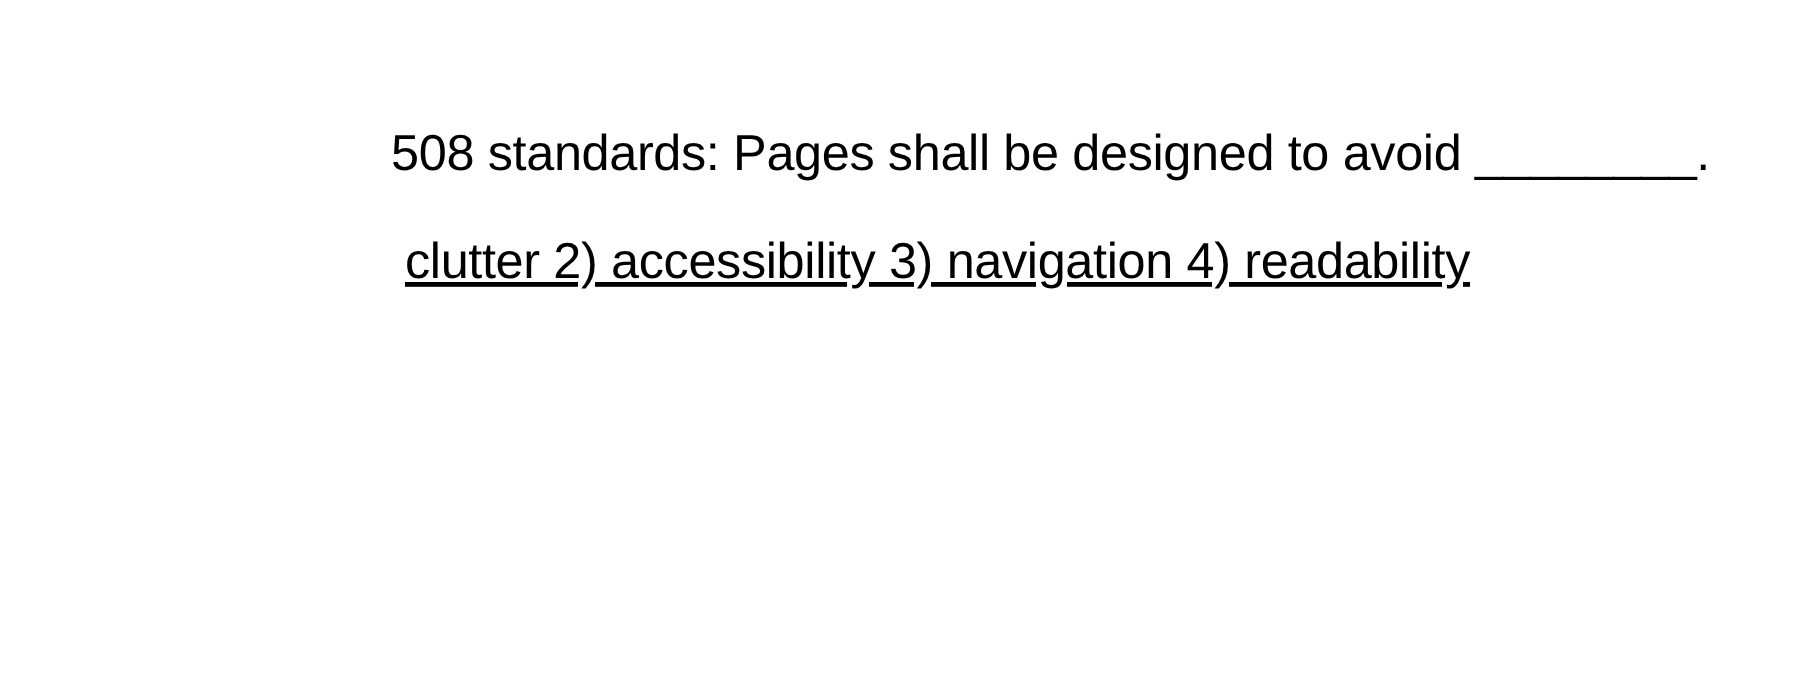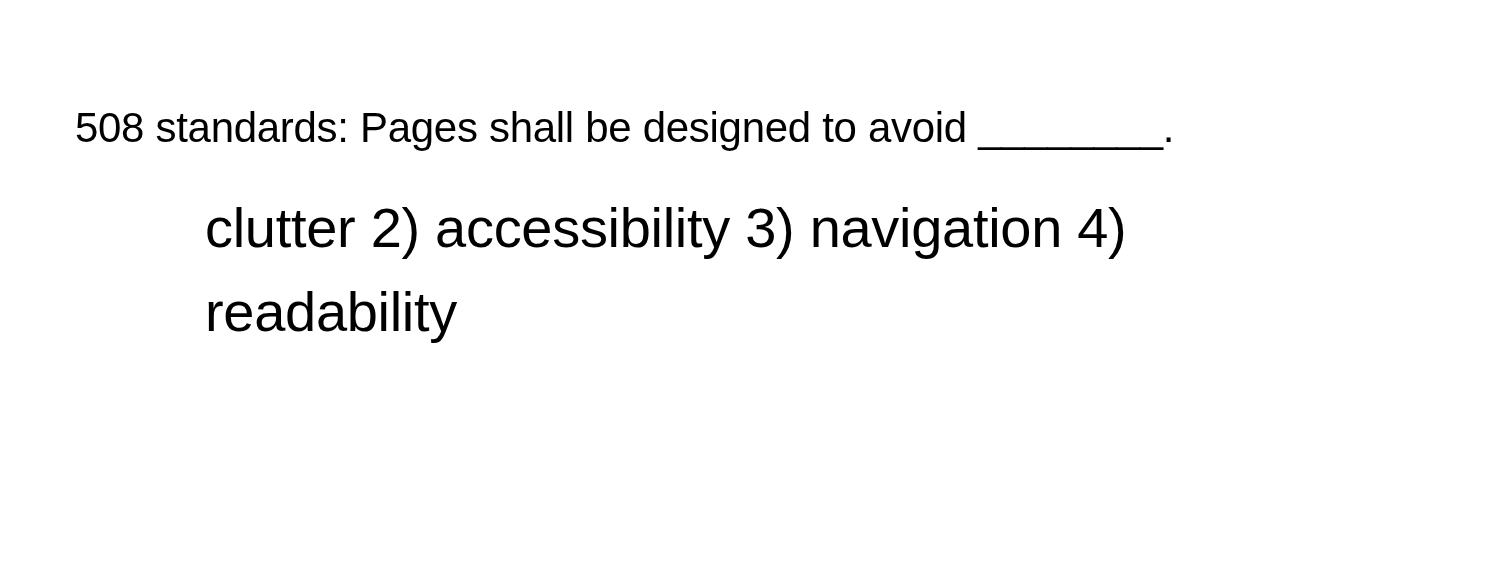--- a/index.html
+++ b/index.html
@@ -1,43 +1,45 @@
 <!DOCTYPE html>
 <html><head>
   <meta charset="utf-8">
   <style>
     * {
       margin: 0;
       padding: 0;
       box-sizing: border-box;
+      text-align: right;
     }
     body {
       width: 1500px;
       height: 568px;
       background: #ffffff;
       font-family: -apple-system, BlinkMacSystemFont, "Segoe UI", Helvetica, Arial, sans-serif;
       color: #000000;
       padding-top: 88px;
       padding-left: 75px;
       padding-right: 75px;
     }
     .question-stem {
       font-size: 42px;
       line-height: 1.9;
       font-weight: 400;
       letter-spacing: -0.3px;
     }
     .options {
-      font-size: 56px;
+      font-size: 42px;
       line-height: 1.5;
       font-weight: 400;
       letter-spacing: -0.3px;
       padding-left: 130px;
       margin-top: 18px;
       max-width: 1150px;
+      text-decoration: underline;
     }
   </style>
 </head>
 <body>
 
 <div class="question-stem">508 standards: Pages shall be designed to avoid ________.</div>
 
 <div class="options">clutter 2) accessibility 3) navigation 4) readability</div>
 
 </body></html>

